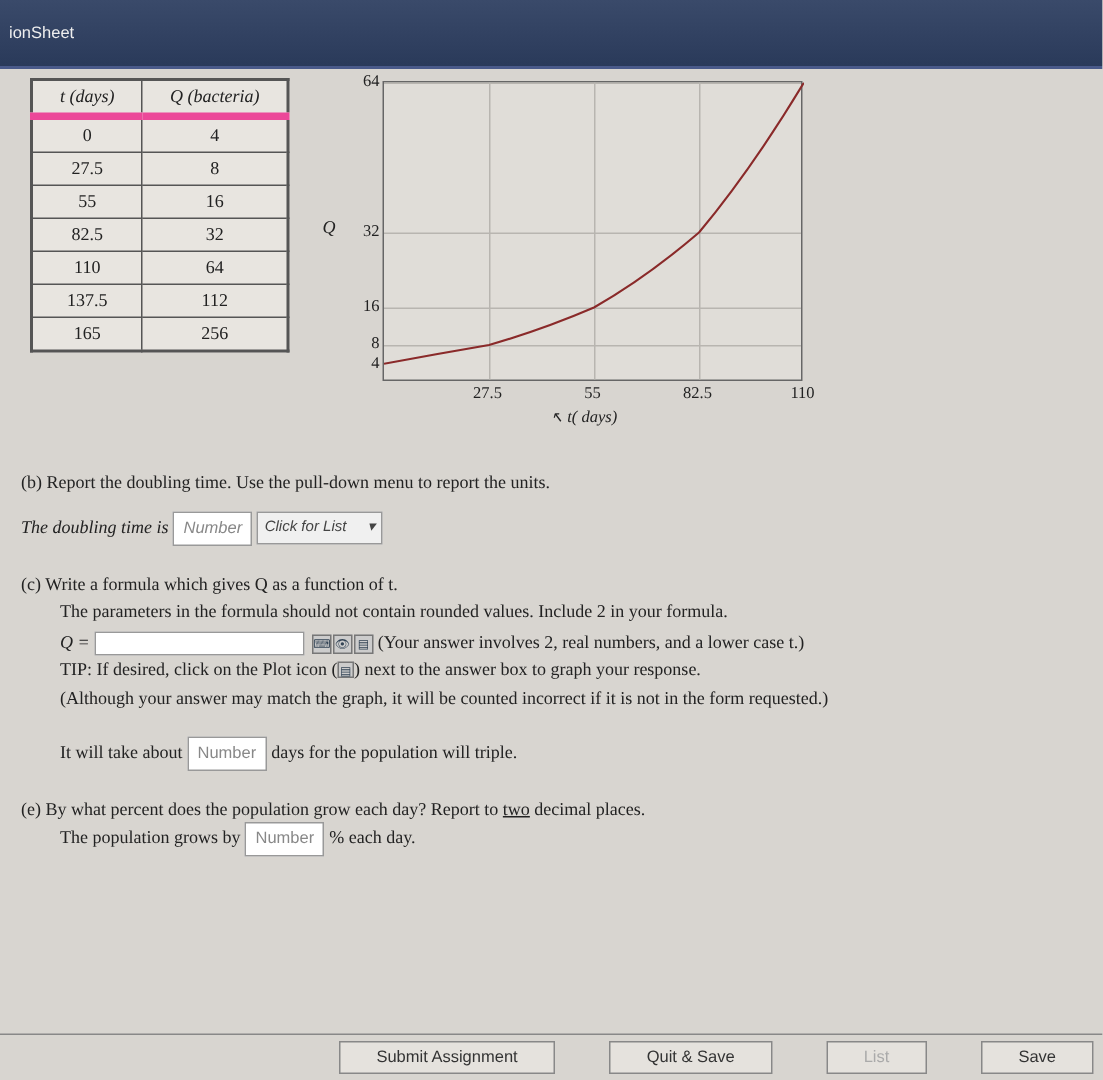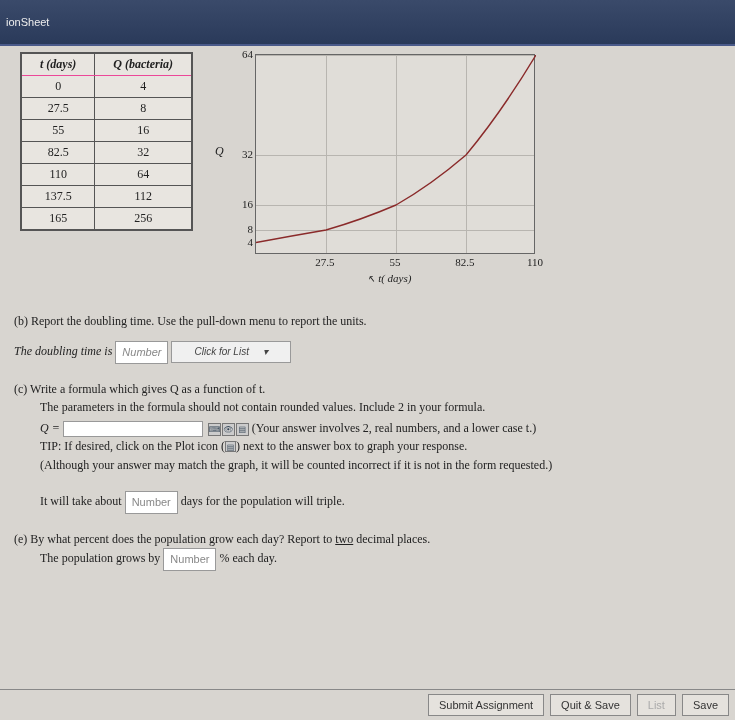--- a/index.html
+++ b/index.html
@@ -37,21 +37,21 @@
       background: #e8e5e0;
     }
     .data-table th, .data-table td {
       border: 1px solid #555;
       padding: 3px 18px;
       text-align: center;
       font-style: italic;
       font-family: Georgia, serif;
       font-size: 12px;
     }
-    .data-table th { font-weight: bold; border-bottom: 1px solid #ec4899; }
+    .data-table th { font-weight: normal; border-bottom: 5px solid #ec4899; }
     .data-table td { font-style: normal; }
     .chart-wrap {
       position: relative;
       width: 340px;
       height: 240px;
       margin-top: 2px;
     }
     .chart-area {
       position: absolute;
       left: 44px;
@@ -79,21 +79,21 @@
       font-size: 11px;
       color: #888;
       vertical-align: middle;
       font-family: Arial, sans-serif;
     }
     .dropdown {
       display: inline-flex;
       align-items: center;
       background: #f0f0f0;
       border: 1px solid #999;
-      padding: 2px 22px;
+      padding: 2px 4px;
       font-size: 10px;
       color: #444;
       vertical-align: middle;
       font-family: Arial, sans-serif;
       gap: 14px;
       justify-content: flex-end;
     }
     .input-wide { width: 140px; min-height: 16px; background:#fff; border:1px solid #999; display:inline-block; vertical-align:middle; }
     .toolbar-icons {
       display:inline-flex; gap:1px; vertical-align:middle; margin-left:2px;
@@ -104,22 +104,22 @@
     }
     .footer-bar {
       position:absolute; bottom:0; left:0; right:0;
       border-top:1px solid #888;
       padding: 4px 6px;
       display:flex; justify-content:flex-end; gap:6px;
       background:#d8d5d0;
       font-family: Arial, sans-serif;
     }
     .footer-btn {
-      border:1px solid #888; background:#e5e2dd; padding:4px 10px;
-      font-size:11px; color:#333;
+      border:1px solid #888; background:#e5e2dd; padding:4px 24px;
+      font-size:11px; color:#333;margin-left:30px;
     }
     .footer-btn.disabled { color:#aaa; }
     .hint { margin-left: 26px; }
     .ital { font-style: italic; }
     u { text-decoration: underline; }
   </style>
 </head>
 <body>
 
 <div class="titlebar">

